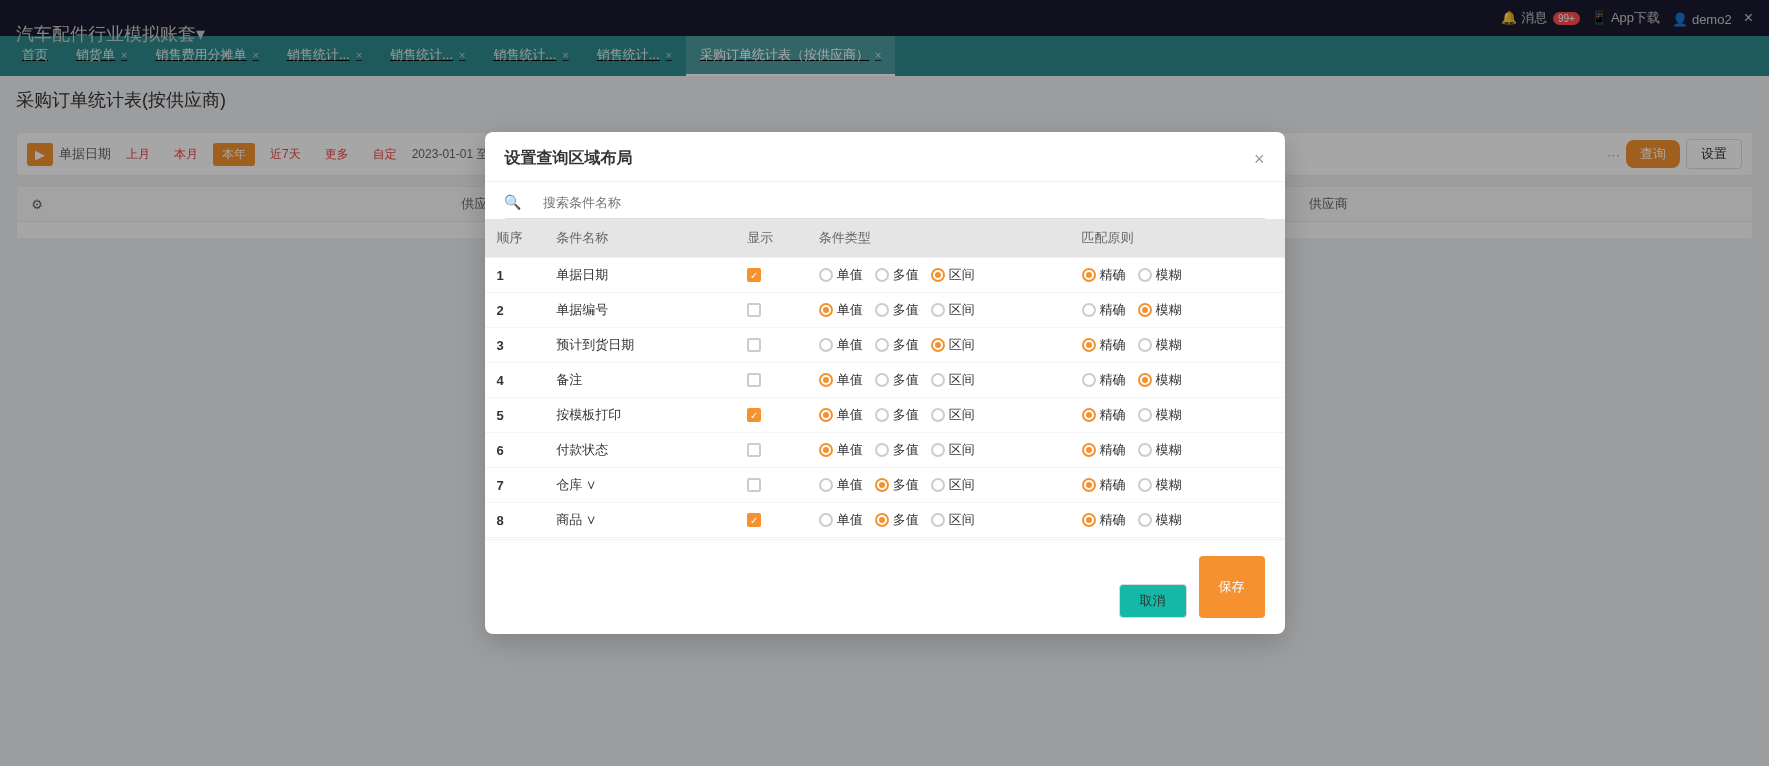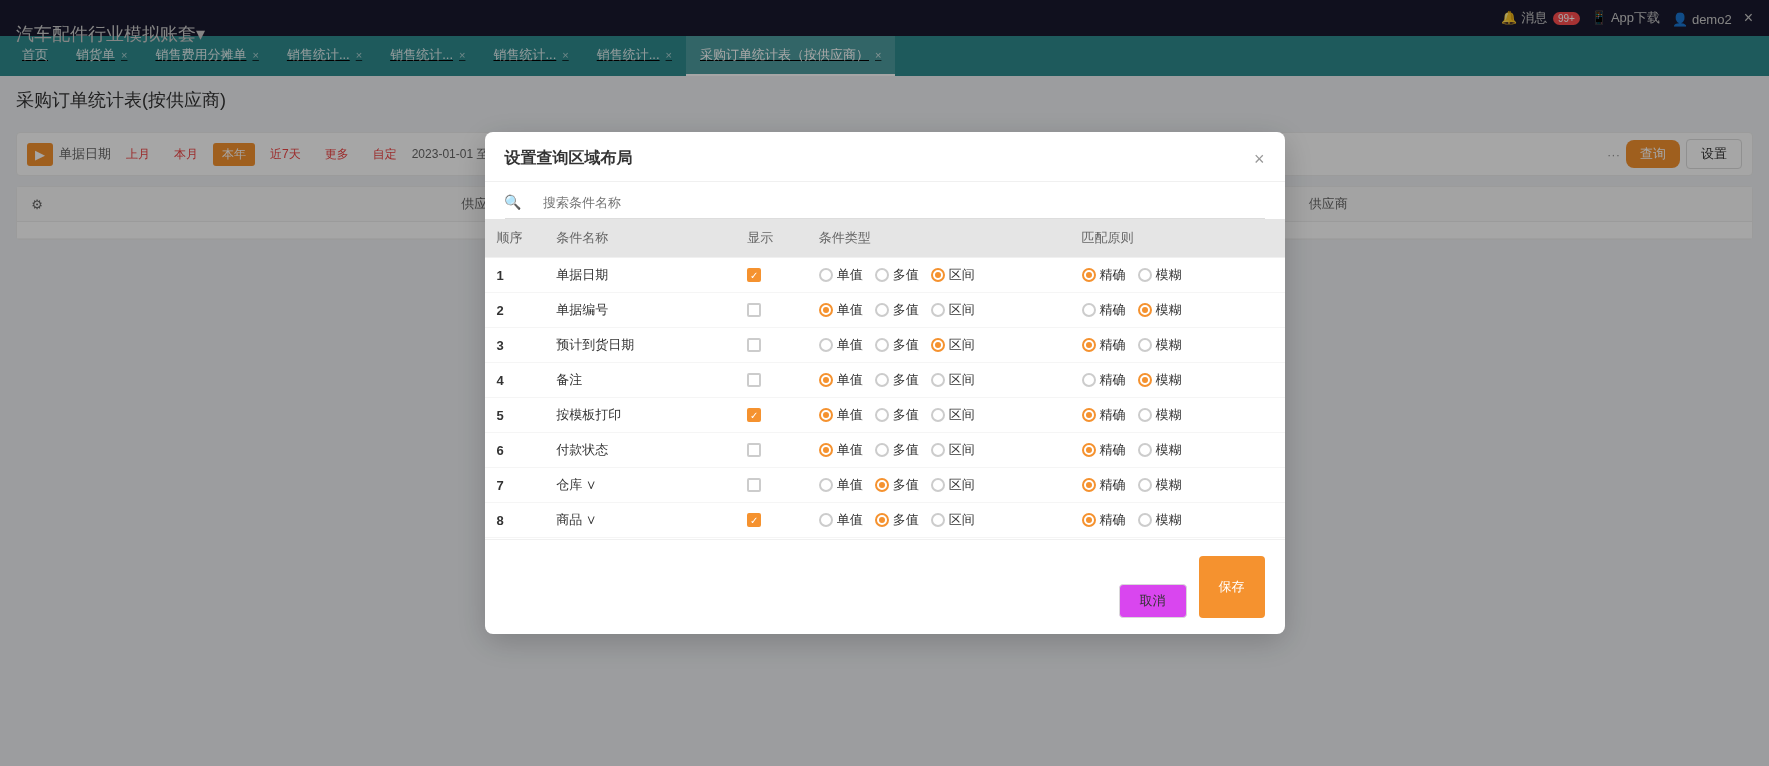--- a/index.html
+++ b/index.html
@@ -176,21 +176,21 @@
     .checkbox-box.checked::after { content: '✓'; color: white; font-size: 10px; }
 
     
     .modal-footer {
       display: flex;
       justify-content: flex-end;
       gap: 12px;
       padding: 16px 20px;
       border-top: 1px solid #f0f0f0;
     }
-    .btn-cancel { background: #d946ef; color: #333; border: 1px solid #d9d9d9; padding: 7px 20px; border-radius: 4px; cursor: pointer; font-size: 13px; margin-top: 28px; }
+    .btn-cancel { background: #14b8a6; color: #333; border: 1px solid #d9d9d9; padding: 7px 20px; border-radius: 4px; cursor: pointer; font-size: 13px; margin-top: 28px; }
     .btn-save { background: #f5922f; color: white; border: none; padding: 7px 20px; border-radius: 4px; cursor: pointer; font-size: 13px; }
 
     .row-orange { color: #f5922f; font-weight: bold; }
 
     
     .bg-table { width: 100%; border-collapse: collapse; background: white; }
     .bg-table th { background: #fafafa; padding: 8px 12px; border-bottom: 1px solid #eee; color: #666; font-weight: normal; font-size: 13px; }
     .bg-table td { padding: 8px 12px; border-bottom: 1px solid #f5f5f5; color: #333; font-size: 13px; }
 
     .top-actions { display: flex; align-items: center; gap: 8px; justify-content: flex-end; margin-bottom: 8px; }

